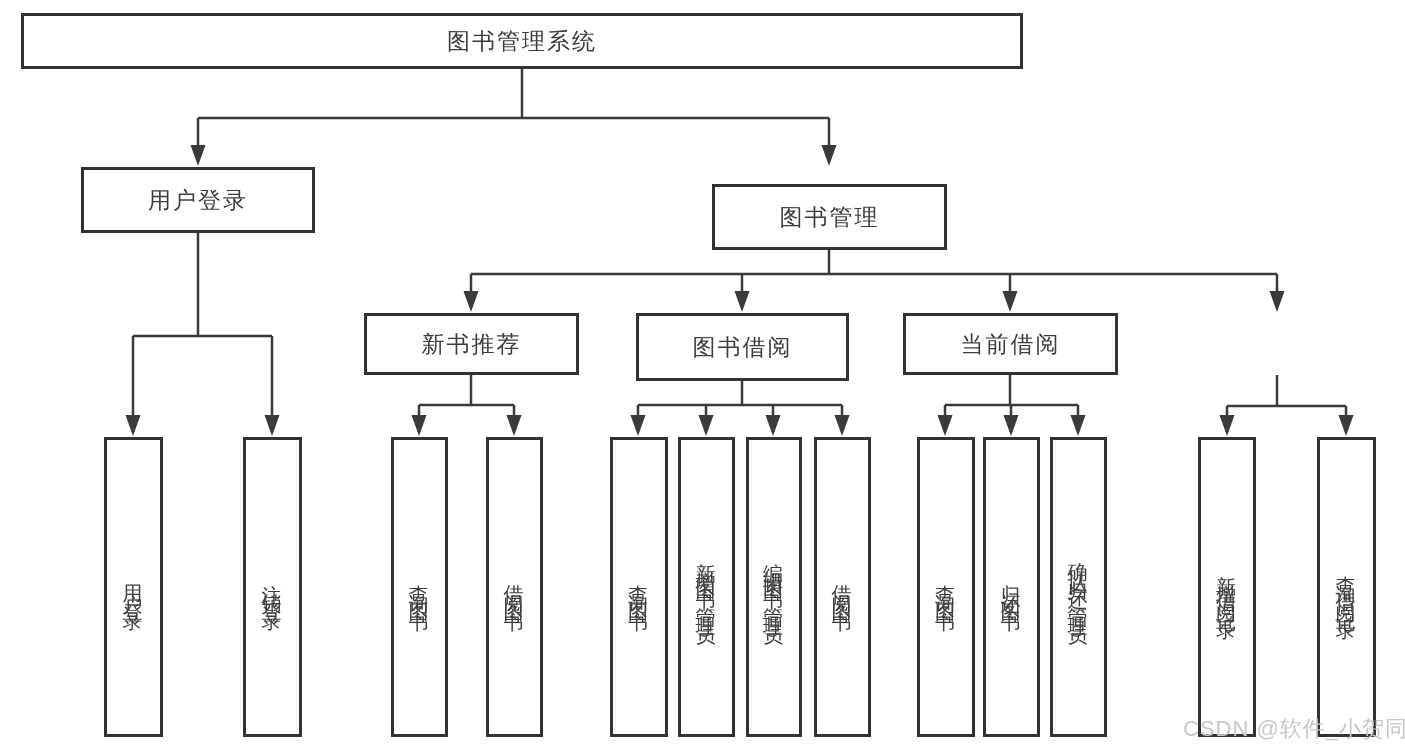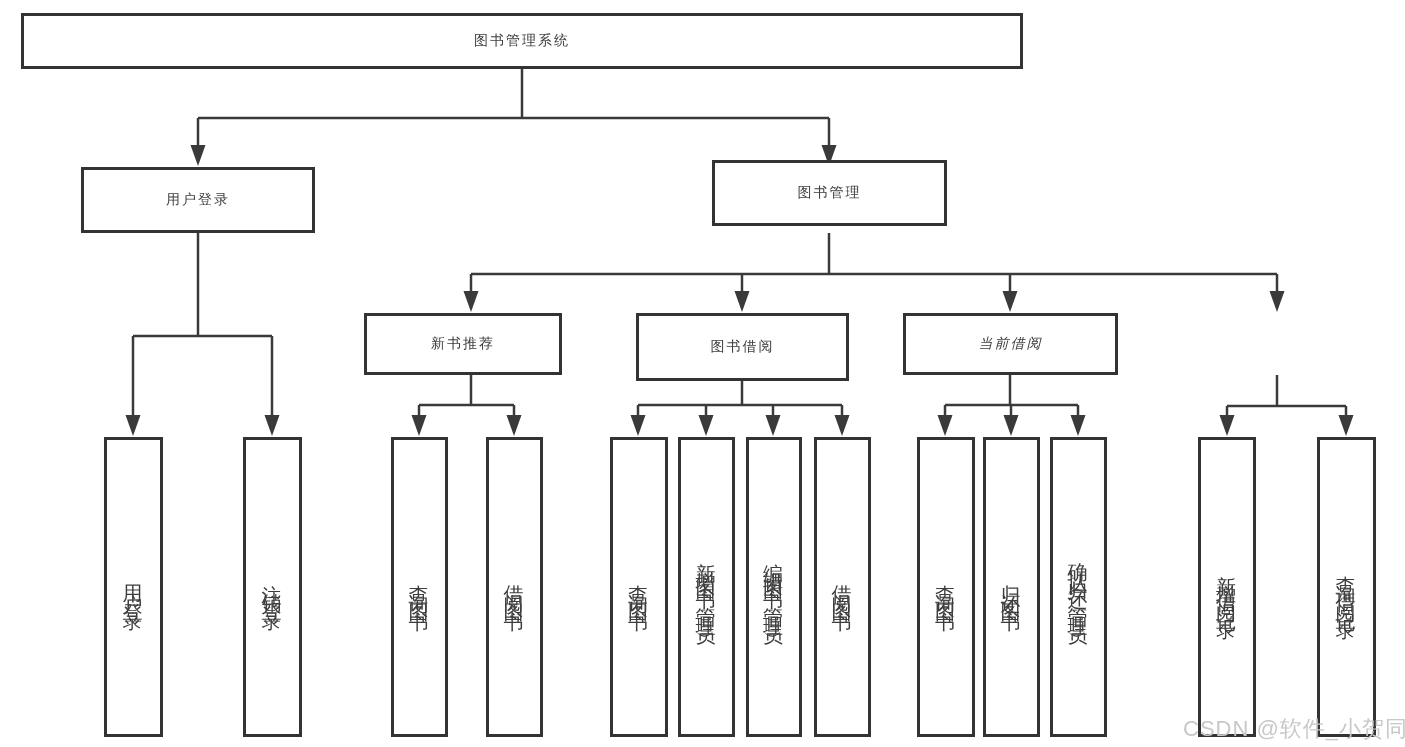--- a/index.html
+++ b/index.html
@@ -16,21 +16,21 @@
   }
   .node{
     position:absolute;
     background:#ffffff;
     border:3px solid #333333;
     box-sizing:border-box;
     display:flex;align-items:center;justify-content:center;
     color:#3d3d3d;
   }
   .node-h .label{
-    font-size:14px;
+    font-size:23px;
     letter-spacing:2px;
     white-space:nowrap;
   }
   .node-v .label{
     writing-mode:vertical-rl;
     text-orientation:mixed;
     font-size:20px;
     letter-spacing:9px;
     white-space:nowrap;
   }
@@ -102,31 +102,31 @@
       <line x1="1346" y1="406" x2="1346" y2="420" stroke="#3a3a3a" stroke-width="2.5"></line>
       <polygon points="1338.5,415 1353.5,415 1346,436" fill="#3a3a3a"></polygon>
     </svg>
   <div class="watermark" style="color: rgb(200, 200, 200);">CSDN @软件_小贺同学</div>
 <div class="node node-h" style="left: 21px; top: 13px; width: 1002px; height: 56px; border-color: rgb(51, 51, 51); background: rgb(255, 255, 255);">
       <span class="label" style="color: rgb(61, 61, 61);">图书管理系统</span>
     </div>
     <div class="node node-h" style="left: 81px; top: 167px; width: 234px; height: 66px; border-color: rgb(51, 51, 51); background: rgb(255, 255, 255);">
       <span class="label" style="color: rgb(61, 61, 61);">用户登录</span>
     </div>
-    <div class="node node-h" style="left: 712px; top: 160px; width: 235px; height: 66px; border-color: rgb(51, 51, 51); background: rgb(255, 255, 255);">
+    <div class="node node-h" style="left: 712px; top: 184px; width: 235px; height: 66px; border-color: rgb(51, 51, 51); background: rgb(255, 255, 255);">
       <span class="label" style="color: rgb(61, 61, 61);">图书管理</span>
     </div>
-    <div class="node node-h" style="left: 364px; top: 313px; width: 198px; height: 62px; border-color: rgb(51, 51, 51); background: rgb(255, 255, 255);">
+    <div class="node node-h" style="left: 364px; top: 313px; width: 215px; height: 62px; border-color: rgb(51, 51, 51); background: rgb(255, 255, 255);">
       <span class="label" style="color: rgb(61, 61, 61);">新书推荐</span>
     </div>
     <div class="node node-h" style="left: 636px; top: 313px; width: 213px; height: 68px; border-color: rgb(51, 51, 51); background: rgb(255, 255, 255);">
       <span class="label" style="color: rgb(61, 61, 61);">图书借阅</span>
     </div>
     <div class="node node-h" style="left: 903px; top: 313px; width: 215px; height: 62px; border-color: rgb(51, 51, 51); background: rgb(255, 255, 255);">
-      <span class="label" style="color: rgb(61, 61, 61); font-style: italic;">当前借阅</span>
+      <span class="label" style="color: rgb(61, 61, 61);">当前借阅</span>
     </div>
     <div class="node node-v" style="left: 104px; top: 437px; width: 59px; height: 300px; border-color: rgb(51, 51, 51); background: rgb(255, 255, 255);">
       <span class="label" style="color: rgb(61, 61, 61);">用户登录</span>
     </div>
     <div class="node node-v" style="left: 243px; top: 437px; width: 59px; height: 300px; border-color: rgb(51, 51, 51); background: rgb(255, 255, 255);">
       <span class="label" style="color: rgb(61, 61, 61);">注销登录</span>
     </div>
     <div class="node node-v" style="left: 391px; top: 437px; width: 57px; height: 300px; border-color: rgb(51, 51, 51); background: rgb(255, 255, 255);">
       <span class="label" style="color: rgb(61, 61, 61);">查询图书</span>
     </div>

